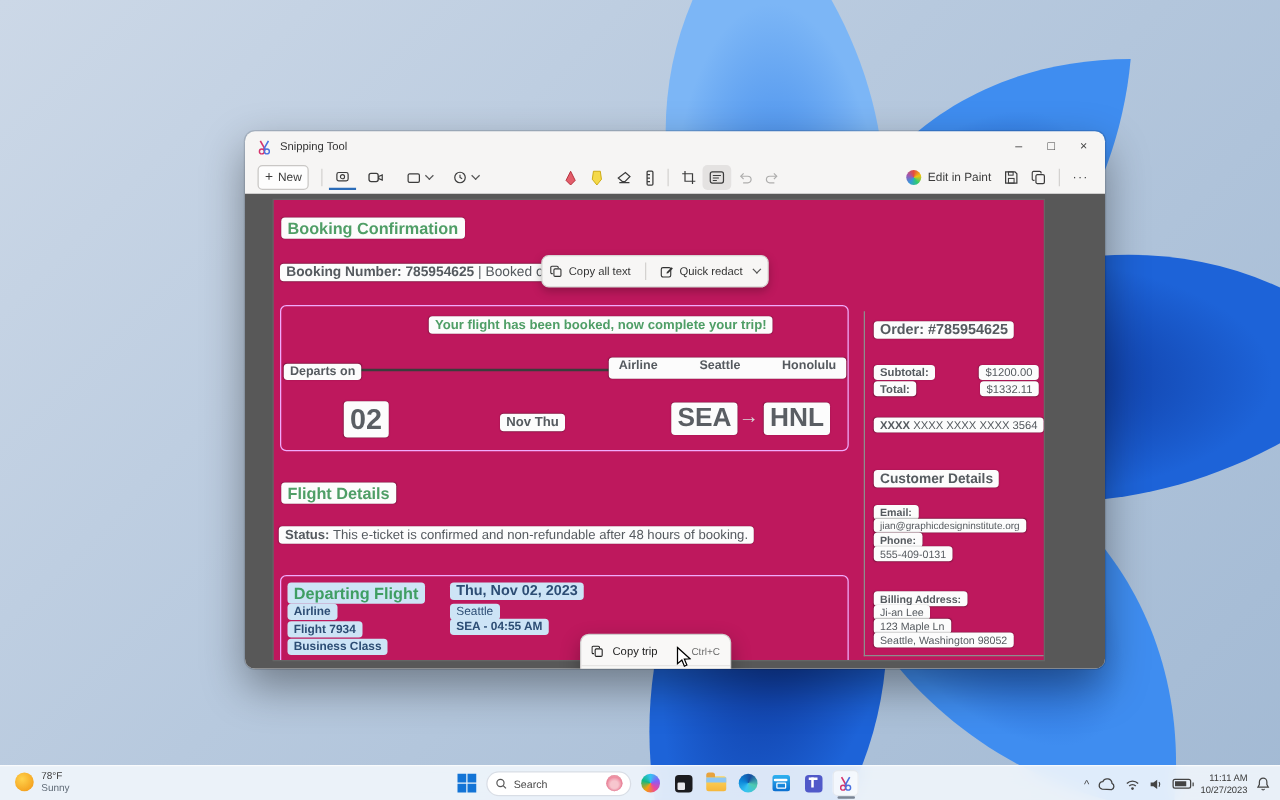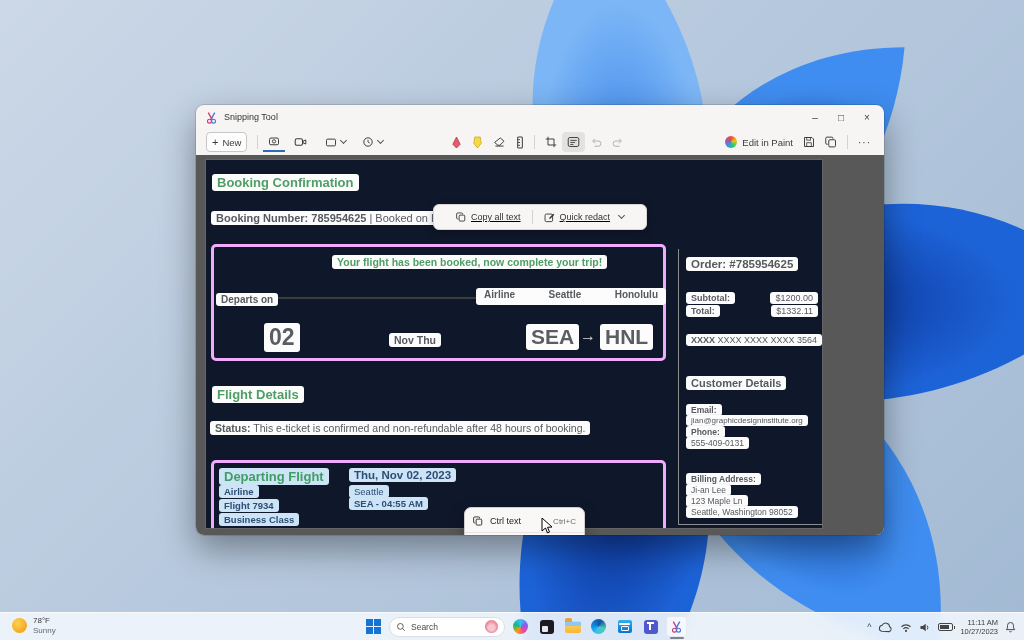--- a/index.html
+++ b/index.html
@@ -22,35 +22,35 @@
   .tbtn { height:20px; display:flex; align-items:center; justify-content:center; border-radius:4px;
           color:#3c3c3c; font-size:9.5px; padding:0 5px; }
   .tbtn.active { background:#e4e2e1; }
   .tbtn.disabled { opacity:.38; }
   .tsep { width:1px; height:14px; background:#d4d2d0; margin:0 5px; }
   .chev { width:5px; height:5px; border-right:1.2px solid #555; border-bottom:1.2px solid #555;
           transform:rotate(45deg); display:inline-block; margin-left:4px; margin-top:-3px; }
 
   
   .canvas { position:absolute; left:0; top:50px; right:0; bottom:0; background:#585858; }
-  .shot { position:absolute; left:10px; top:5px; width:616px; height:368px; background:#0f172a;
+  .shot { position:absolute; left:23px; top:5px; width:616px; height:368px; background:#be185d;
           overflow:hidden; box-shadow:0 0 0 1px rgba(255,255,255,.08); }
   .pill { position:absolute; background:#fcfcfc; color:#555a5f; border-radius:3px;
           padding:1px 5px; font-size:10px; white-space:nowrap;
           box-shadow:0 0 1px rgba(0,0,0,.35); }
   .bold { font-weight:bold; }
   .green { color:#4f9e66; font-weight:bold; }
-  .panel { position:absolute; border:3px solid #f0abfc; border-radius:5px; }
+  .panel { position:absolute; border:1px solid #f0abfc; border-radius:5px; }
   .selpill { position:absolute; background:#cde4f6; color:#2d4d74; border-radius:3px;
              padding:1px 5px; font-size:9.5px; font-weight:bold; white-space:nowrap; }
 
   
   .floatbar { position:absolute; left:237px; top:49px; height:26px; display:flex; align-items:center;
-              background:#f7f6f5; border:1px solid #d8d6d4; border-radius:6px; padding:0 16px;
-              box-shadow:0 3px 8px rgba(0,0,0,.25); z-index:40;text-decoration:underline; }
+              background:#f7f6f5; border:1px solid #d8d6d4; border-radius:6px; padding:0 0;
+              box-shadow:0 3px 8px rgba(0,0,0,.25); z-index:40; }
   .fb-item { display:flex; align-items:center; font-size:9px; color:#333; gap:5px; padding:0 6px; }
 
   
   .ctx { position:absolute; left:268px; top:352px; width:121px; background:#f9f8f7;
          border:1px solid #d0cecd; border-radius:7px; box-shadow:0 6px 16px rgba(0,0,0,.3);
          z-index:50; overflow:hidden; padding:2px 0; }
   .ctx-item { height:22px; display:flex; align-items:center; padding:0 8px; gap:7px; }
   .ctx-item + .ctx-item { border-top:1px solid #e7e5e4; }
   .ctx-label { font-size:9px; color:#222; flex:1; }
   .ctx-sc { font-size:8px; color:#6e6e6e; }
@@ -322,21 +322,21 @@
           <span class="chev"></span>
         </div>
       </div>
 
       <div class="ctx">
         <div class="ctx-item">
           <svg width="10" height="10" viewBox="0 0 16 16">
               <rect x="5" y="5" width="9" height="9.5" rx="1.5" fill="none" stroke="#222" stroke-width="1.4"></rect>
               <path d="M3.5 11 H2.5 A1.5 1.5 0 0 1 1 9.5 V3 A1.5 1.5 0 0 1 2.5 1.5 H9 A1.5 1.5 0 0 1 10.5 3 V3.8" fill="none" stroke="#222" stroke-width="1.4"></path>
             </svg>
-          <span class="ctx-label">Ctrl text</span>
+          <span class="ctx-label">Copy trip</span>
           <span class="ctx-sc">Ctrl+C</span>
         </div>
         <div class="ctx-item">
           
           
           
         </div>
 
       </div>
 

